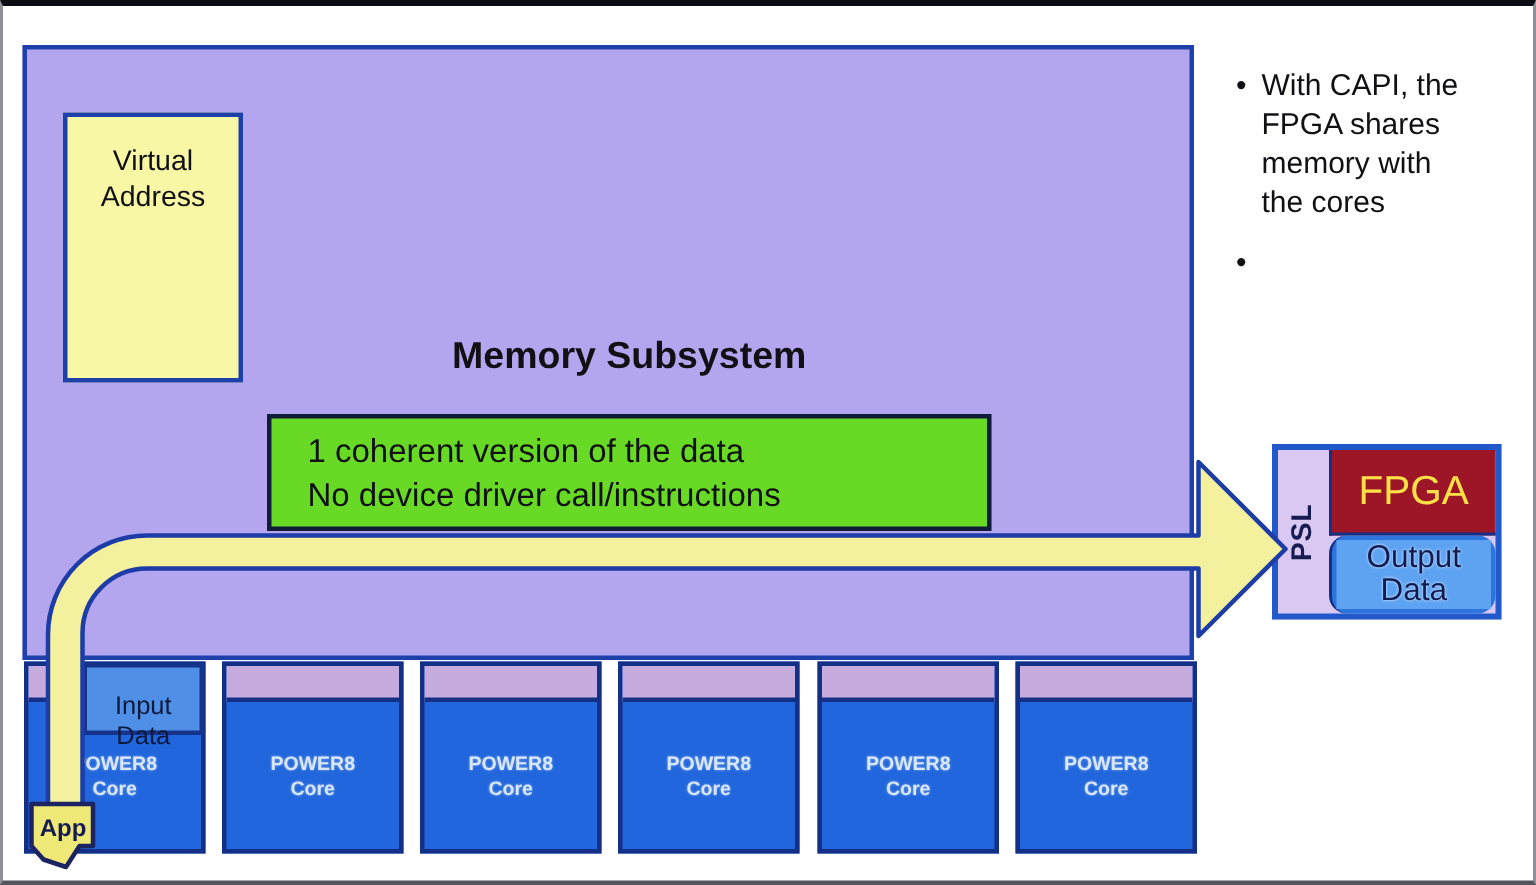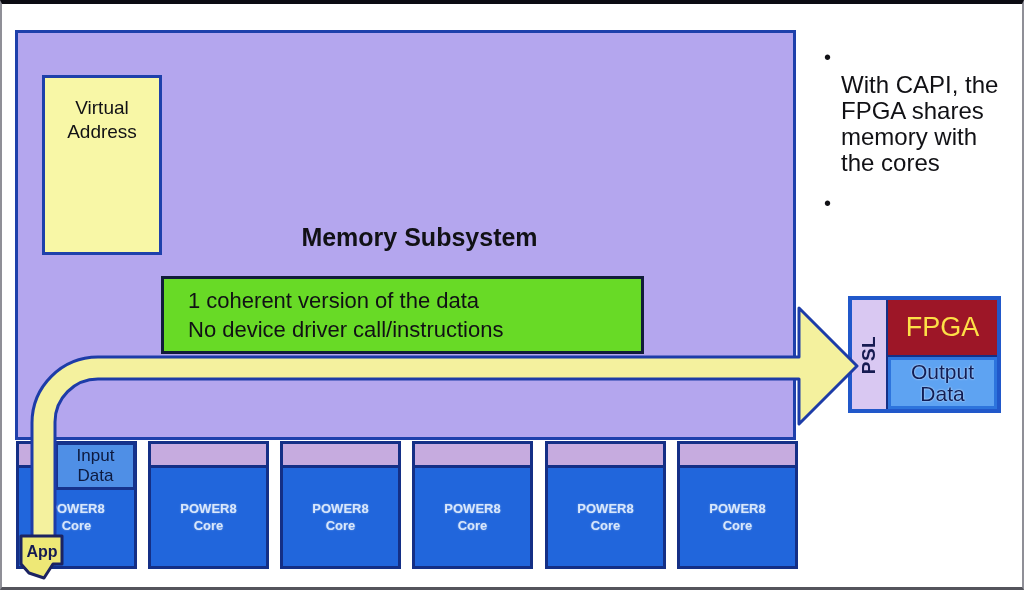--- a/index.html
+++ b/index.html
@@ -16,61 +16,61 @@
   .preline{white-space:pre-line;}
 
   
   .memory-box{left:13px;top:26px;width:781px;height:410px;z-index:1;
     background:var(--purple,#b4a6ee);border:3px solid var(--memory-border,#1e40ab);}
   .va-box{left:24px;top:42px;width:120px;height:180px;
     background:var(--va-yellow,#f8f7a6);border:3px solid var(--memory-border,#1e40ab);
     text-align:center;padding-top:18px;font-size:19px;line-height:24px;color:var(--text-black,#111115);}
   .mem-title{left:14px;top:190px;width:775px;text-align:center;
     font-size:25px;font-weight:bold;color:var(--text-black,#111115);}
-  .green-note{left:143px;top:243px;width:483px;height:78px;
+  .green-note{left:160px;top:243px;width:483px;height:78px;
     background:var(--green,#68da26);border:3px solid var(--green-border,#111c3a);
     padding:7px 0 0 24px;font-size:22px;line-height:29px;color:var(--text-black,#111115);}
 
   
   .core{top:437px;width:121px;height:128px;z-index:2;
     background:var(--core-blue,#2166dc);border:3px solid var(--core-border,#142f86);
     display:flex;flex-direction:column;}
   .core-band{height:24px;background:var(--purple-band,#c6abdf);
     border-bottom:3px solid var(--core-border,#142f86);}
   .core-main{flex:1;display:flex;align-items:center;justify-content:center;}
   .core-label{font-size:13px;font-weight:bold;line-height:17px;text-align:center;
     color:var(--core-text,#d8e7fb);text-shadow:0 0 2px rgba(255,255,255,.45);}
   .input-box{left:53px;top:438px;width:81px;height:48px;z-index:3;
     background:var(--input-blue,#4f8fe6);border:3px solid var(--input-border,#16338c);
-    text-align:center;padding-top:1px;font-size:17px;line-height:20px;color:var(--input-text,#0d1a3f);}
+    text-align:center;padding-top:16px;font-size:17px;line-height:20px;color:var(--input-text,#0d1a3f);}
 
   
   .fpga-assy{left:846px;top:292px;width:153px;height:117px;z-index:3;
     background:var(--psl-bg,#d9c8f2);border:4px solid var(--fpga-frame,#2158ca);
     display:flex;}
   .psl-strip{width:34px;position:relative;}
   .psl-label{position:absolute;left:50%;top:50%;transform:translate(-50%,-50%) rotate(-90deg);
     font-size:19px;font-weight:bold;letter-spacing:.5px;color:var(--psl-text,#171b52);}
   .fpga-col{flex:1;display:flex;flex-direction:column;}
   .fpga-red{height:57px;background:var(--fpga-red,#9d1627);
     border-left:2px solid var(--core-border,#142f86);border-bottom:2px solid var(--core-border,#142f86);
     display:flex;align-items:center;justify-content:center;
     color:#fde047;font-size:27px;}
   .output-wrap{flex:1;background:var(--output-frame,#2d74dd);
-    border-left:2px solid var(--core-border,#142f86);padding:3px;}
+    border-left:2px solid var(--core-border,#142f86);padding:3px;border-radius:12px;}
   .output-inner{width:100%;height:100%;background:var(--output-inner,#5ea3f2);
     display:flex;align-items:center;justify-content:center;text-align:center;
     font-size:21px;line-height:22px;color:var(--output-text,#101d55);
     text-shadow:0 0 2px rgba(255,255,255,.9);}
 
   
   .notes{left:818px;top:40px;width:198px;z-index:1;}
   .bullet-row{display:flex;margin-bottom:14px;}
   .bullet-dot{font-size:20px;line-height:26px;padding:0 10px 0 4px;color:var(--text-black,#111115);}
-  .bullet-text{font-size:24px;line-height:26px;color:var(--text-black,#111115);margin-top:28px;}
+  .bullet-text{font-size:20px;line-height:26px;color:var(--text-black,#111115);}
 
   
   .arrow-svg{left:0;top:0;width:1024px;height:590px;z-index:4;pointer-events:none;}
 </style>
 </head>
 <body>
 
 <div class="frame">
 
   <div class="abs memory-box">

